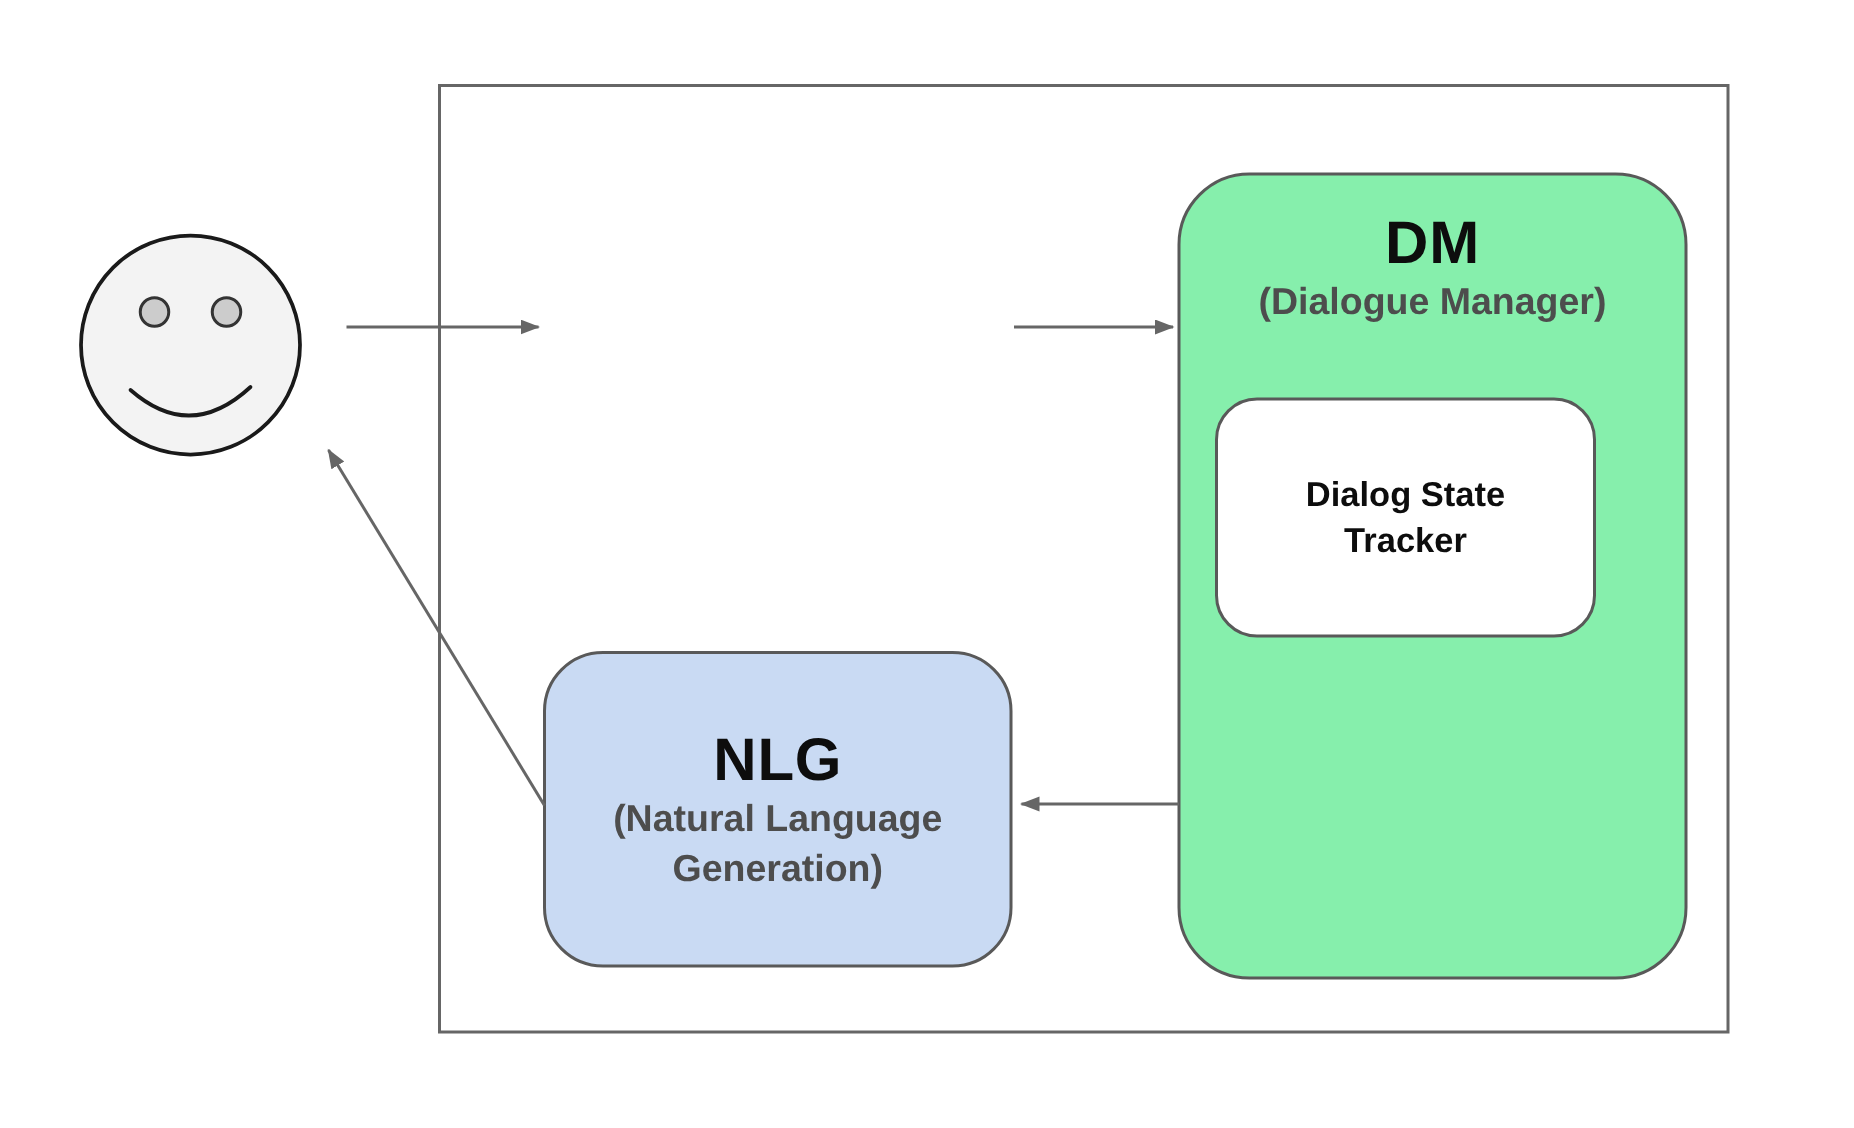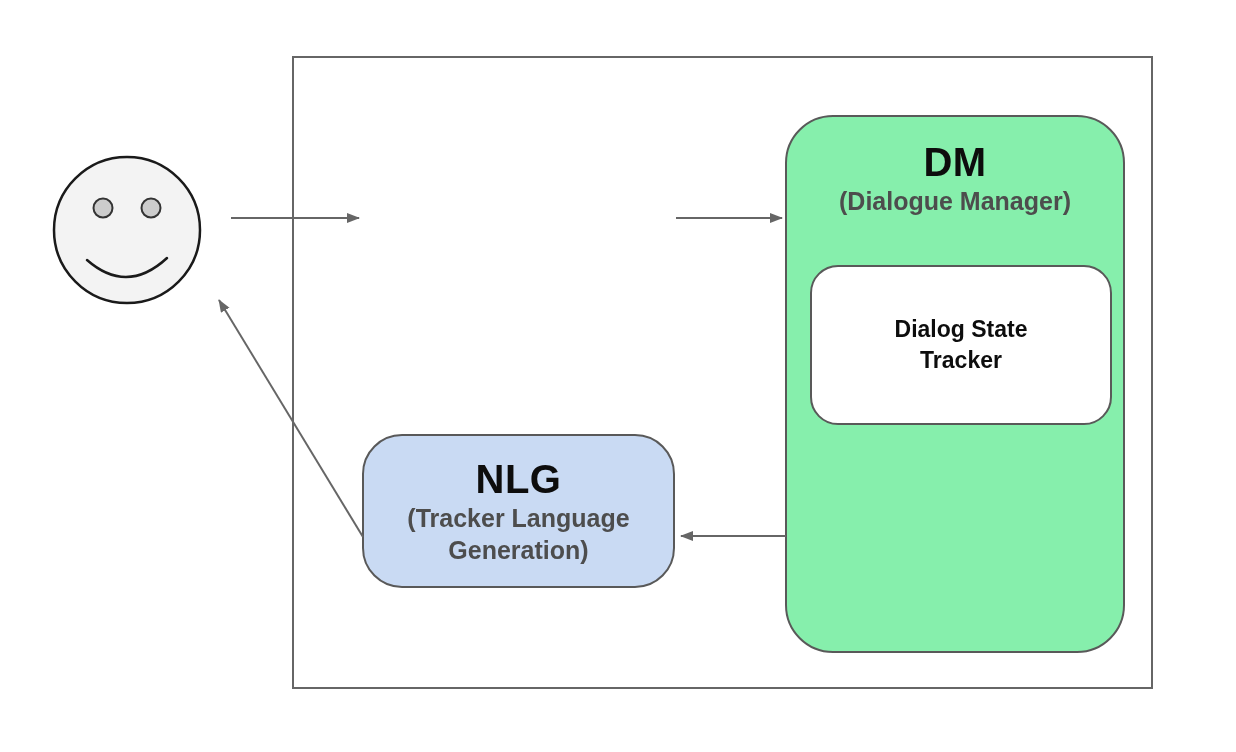--- a/index.html
+++ b/index.html
@@ -53,21 +53,21 @@
     top: 117px;
     width: 313px;
     height: 202px;
     background: #d9ead3;
     border-radius: 40px;
   }
   .nlg-box {
     left: 362px;
     top: 434px;
     width: 313px;
-    height: 154px;
+    height: 211px;
     background: #c9daf3;
     border-radius: 40px;
   }
   .dm-box {
     left: 785px;
     top: 115px;
     width: 340px;
     height: 538px;
     background: #86efac;
     border-radius: 48px;
@@ -82,21 +82,21 @@
     font-size: 23px;
     font-weight: bold;
     color: #0d0d0d;
     line-height: 1.35;
     width: 220px;
     text-align: center;
   }
   .dst-box {
     left: 23px;
     top: 148px;
-    width: 302px;
+    width: 254px;
     height: 160px;
   }
   .pm-box {
     left: 22px;
     top: 339px;
     width: 303px;
     height: 162px;
   }
   .svg-layer {
     position: absolute;
@@ -123,21 +123,21 @@
   <div class="box dm-box">
     <div class="title">DM</div>
     <div class="subtitle">(Dialogue Manager)</div>
     <div class="box inner-box dst-box">
       <div class="inner-label">Dialog State Tracker</div>
     </div>
   </div>
 
   <div class="box nlg-box">
     <div class="title">NLG</div>
-    <div class="subtitle">(Tracker Language Generation)</div>
+    <div class="subtitle">(Natural Language Generation)</div>
   </div>
 
   <svg class="svg-layer" width="1236" height="752" viewBox="0 0 1236 752">
     <defs>
       <marker id="arrowhead" markerWidth="14" markerHeight="12" refX="12" refY="5" orient="auto" markerUnits="userSpaceOnUse">
         <polygon points="0,0 13,5 0,10" fill="#666666"></polygon>
       </marker>
     </defs>
     <line x1="231" y1="218" x2="359" y2="218" stroke="#666666" stroke-width="2" marker-end="url(#arrowhead)"></line>
     <line x1="676" y1="218" x2="782" y2="218" stroke="#666666" stroke-width="2" marker-end="url(#arrowhead)"></line>

